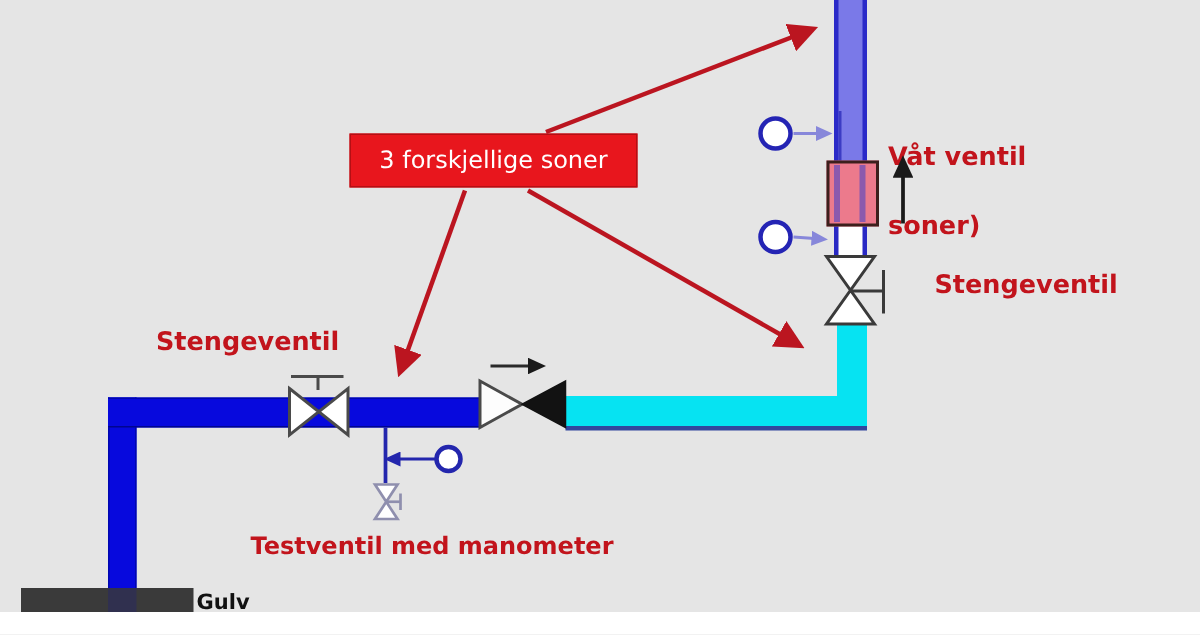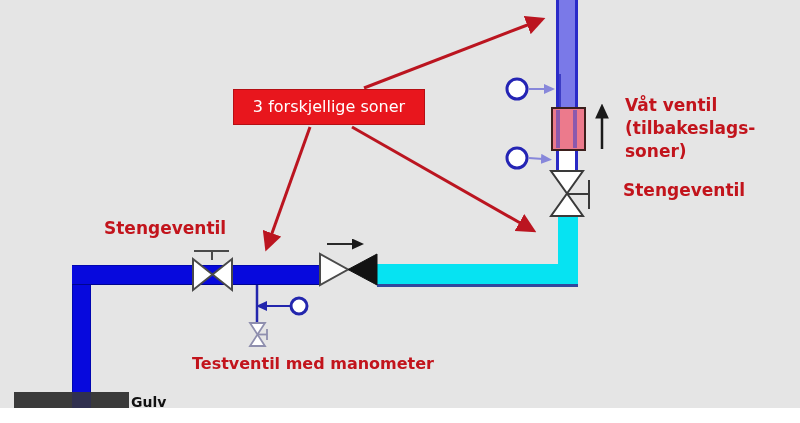--- a/index.html
+++ b/index.html
@@ -27,23 +27,23 @@
   
   .zones-box{
     left:233px;top:89px;width:192px;height:36px;background:#e8161d;border:1px solid #b50f14;box-sizing:border-box;
     color:#ffffff;font-size:16px;font-weight:400;text-align:center;line-height:33px;z-index:4;
     white-space:nowrap;
   }
   
   .lbl{color:#c2141c;font-weight:bold;white-space:nowrap;z-index:4;}
   .lbl-stenge-left{left:104px;top:218px;font-size:17px;}
   .lbl-kategori{left:285px;top:215px;font-size:17px;}
-  .lbl-vat{left:625px;top:94px;font-size:17px;line-height:23px;white-space:normal;width:160px;}
+  .lbl-vat{left:592px;top:94px;font-size:17px;line-height:23px;white-space:normal;width:160px;}
   .lbl-stenge-right{left:623px;top:180px;font-size:17px;}
-  .lbl-test{left:167px;top:354px;font-size:16px;margin-left:25px;}
+  .lbl-test{left:167px;top:354px;font-size:16px;}
   .lbl-gulv{left:131px;top:394px;font-size:14px;font-weight:bold;color:#111111;z-index:4;white-space:nowrap;}
   svg.overlay{position:absolute;left:0;top:0;z-index:5;pointer-events:none;}
 </style>
 </head>
 <body>
 
 <div id="canvas">
 
   <div class="abs pipe-blue-vert"></div>
   <div class="abs pipe-blue-horiz"></div>
@@ -63,21 +63,21 @@
   <div class="abs pipe-below-floor-a"></div>
   <div class="abs pipe-below-floor-b"></div>
 
   <div class="abs zones-box">
     <span>3 forskjellige soner</span>
   </div>
 
   <div class="abs lbl lbl-stenge-left">Stengeventil</div>
   <div class="abs lbl lbl-vat">
     <span>Våt ventil</span><br>
-    <span>(tilbakeslags-</span><br>
+    <br>
     <span>soner)</span>
   </div>
   <div class="abs lbl lbl-stenge-right">Stengeventil</div>
   <div class="abs lbl lbl-test">Testventil med manometer</div>
   <div class="abs lbl-gulv">Gulv</div>
 
   <svg class="overlay" width="800" height="423" viewBox="0 0 800 423">
     <defs>
       <marker id="redHead" markerUnits="strokeWidth" markerWidth="6.5" markerHeight="6.5" refX="1" refY="3.25" orient="auto">
         <path d="M0,0 L6.5,3.25 L0,6.5 Z" fill="#bb1520"></path>

